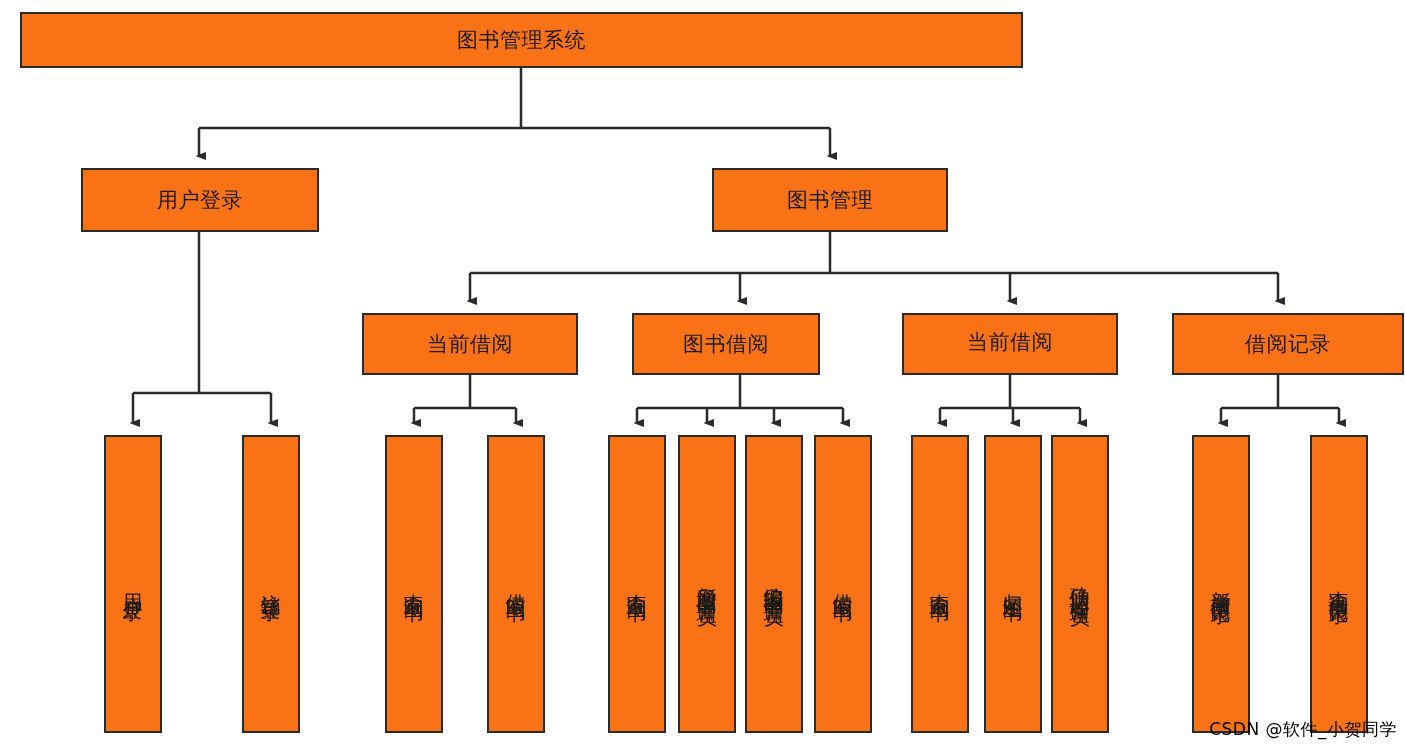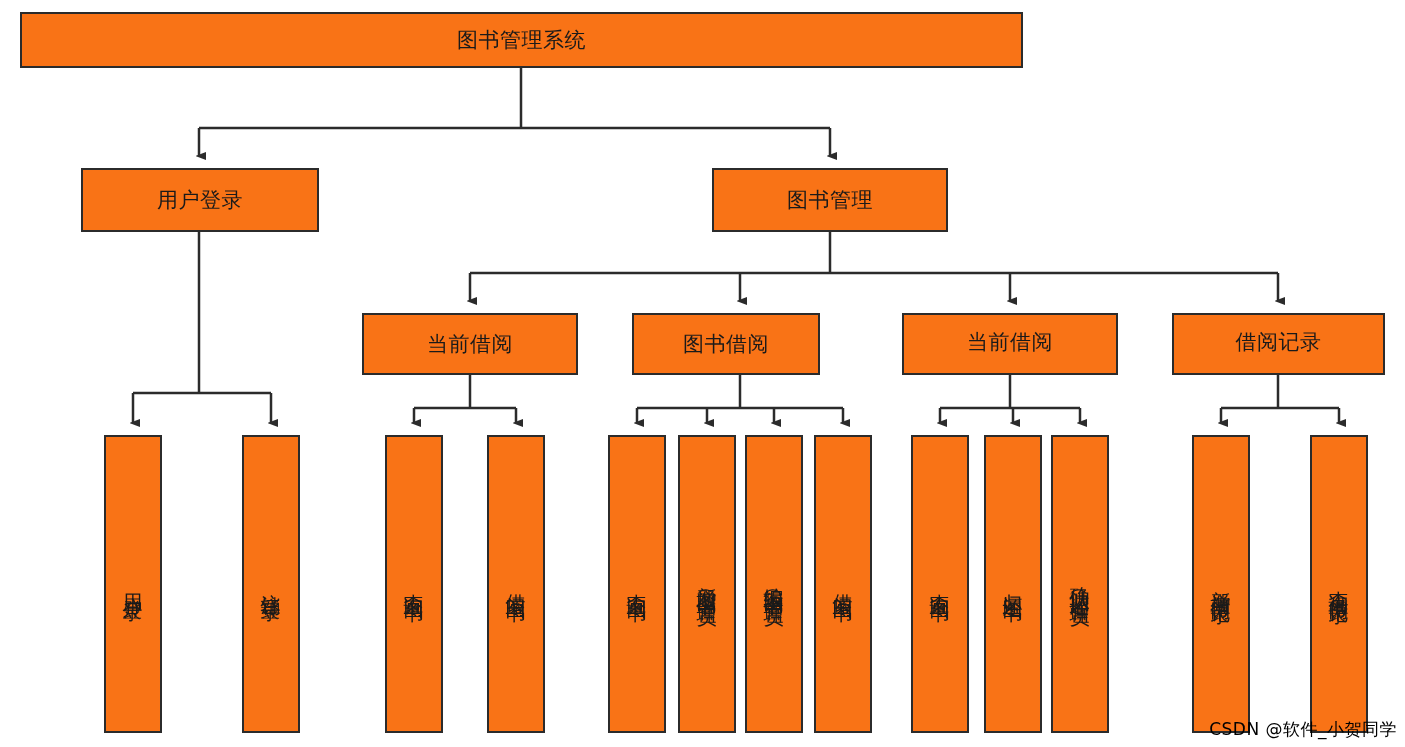--- a/index.html
+++ b/index.html
@@ -152,21 +152,21 @@
 
   <div class="node horizontal" id="node-l3-0" style="left: 362px; top: 313px; width: 216px; height: 62px;">
     <span class="node-label">当前借阅</span>
   </div>
   <div class="node horizontal" id="node-l3-1" style="left: 632px; top: 313px; width: 188px; height: 62px;">
     <span class="node-label">图书借阅</span>
   </div>
   <div class="node horizontal" id="node-l3-2" style="left: 902px; top: 313px; width: 216px; height: 62px; font-family: Liberation Mono, monospace;">
     <span class="node-label">当前借阅</span>
   </div>
-  <div class="node horizontal" id="node-l3-3" style="left: 1172px; top: 313px; width: 213px; height: 62px; font-family: Liberation Mono, monospace;">
+  <div class="node horizontal" id="node-l3-3" style="left: 1172px; top: 313px; width: 232px; height: 62px;">
     <span class="node-label">借阅记录</span>
   </div>
 
   <div class="node vertical" id="node-leaf-0" style="left: 104px; top: 435px; width: 58px; height: 298px;">
     <span class="node-label">用户登录</span>
   </div>
   <div class="node vertical" id="node-leaf-1" style="left: 242px; top: 435px; width: 58px; height: 298px;">
     <span class="node-label">注销登录</span>
   </div>
   <div class="node vertical" id="node-leaf-2" style="left: 385px; top: 435px; width: 58px; height: 298px;">

